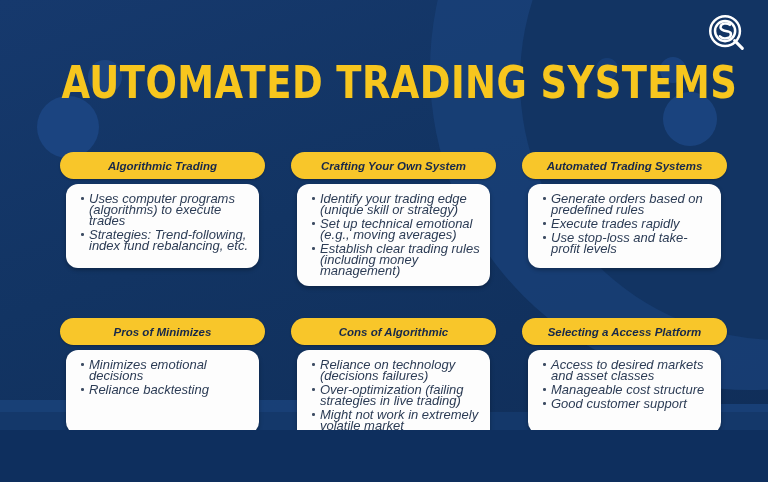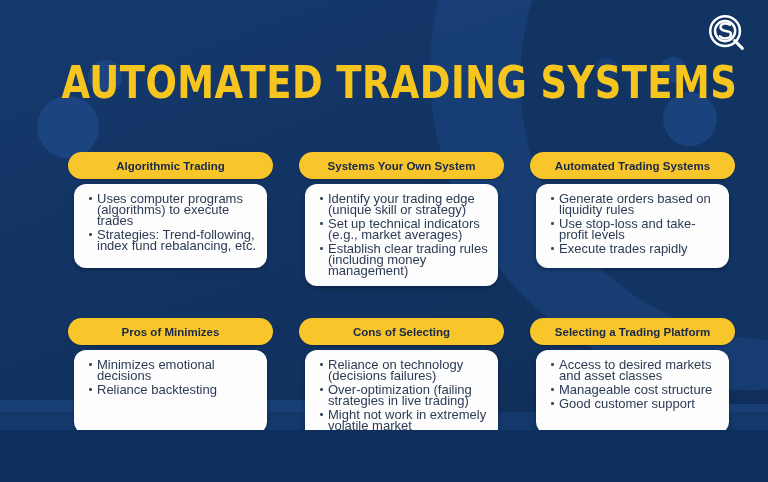--- a/index.html
+++ b/index.html
@@ -129,27 +129,28 @@
     letter-spacing: .5px;
     line-height: 50px;
     transform: scaleX(.84);
     transform-origin: center;
     white-space: nowrap;
   }
 
   
   .grid {
     position: absolute;
-    left: 68px;
+    left: 60px;
     top: 152px;
     width: 668px;
     display: grid;
     grid-template-columns: repeat(3, 205px);
     grid-column-gap: 26px;
     grid-row-gap: 32px;
+    font-style: italic;
   }
   .card {
     position: relative;
     width: 205px;
   }
   .card-header {
     position: relative;
     z-index: 2;
     height: 27px;
     border-radius: 14px;
@@ -236,64 +237,64 @@
       <div class="card-header">Algorithmic Trading</div>
       <div class="card-body">
         <ul class="bullets">
           <li>Uses computer programs (algorithms) to execute trades</li>
           <li>Strategies: Trend-following, index fund rebalancing, etc.</li>
         </ul>
       </div>
     </div>
 
     <div class="card">
-      <div class="card-header">Systems Your Own System</div>
+      <div class="card-header">Crafting Your Own System</div>
       <div class="card-body">
         <ul class="bullets">
           <li>Identify your trading edge (unique skill or strategy)</li>
-          <li>Set up technical indicators (e.g., market averages)</li>
+          <li>Set up technical emotional (e.g., moving averages)</li>
           <li>Establish clear trading rules (including money management)</li>
         </ul>
       </div>
     </div>
 
     <div class="card">
       <div class="card-header">Automated Trading Systems</div>
       <div class="card-body">
         <ul class="bullets">
-          <li>Generate orders based on liquidity rules</li>
+          <li>Generate orders based on predefined rules</li>
+          <li>Execute trades rapidly</li>
           <li>Use stop-loss and take-profit levels</li>
-          <li>Execute trades rapidly</li>
         </ul>
       </div>
     </div>
 
     <div class="card">
       <div class="card-header">Pros of Minimizes</div>
       <div class="card-body">
         <ul class="bullets">
           <li>Minimizes emotional decisions</li>
           <li>Reliance backtesting</li>
         </ul>
       </div>
     </div>
 
     <div class="card">
-      <div class="card-header">Cons of Selecting</div>
+      <div class="card-header">Cons of Algorithmic</div>
       <div class="card-body">
         <ul class="bullets">
           <li>Reliance on technology (decisions failures)</li>
           <li>Over-optimization (failing strategies in live trading)</li>
           <li>Might not work in extremely volatile market</li>
         </ul>
       </div>
     </div>
 
     <div class="card">
-      <div class="card-header">Selecting a Trading Platform</div>
+      <div class="card-header">Selecting a Access Platform</div>
       <div class="card-body">
         <ul class="bullets">
           <li>Access to desired markets and asset classes</li>
           <li>Manageable cost structure</li>
           <li>Good customer support</li>
         </ul>
       </div>
     </div>
 
   </div>

